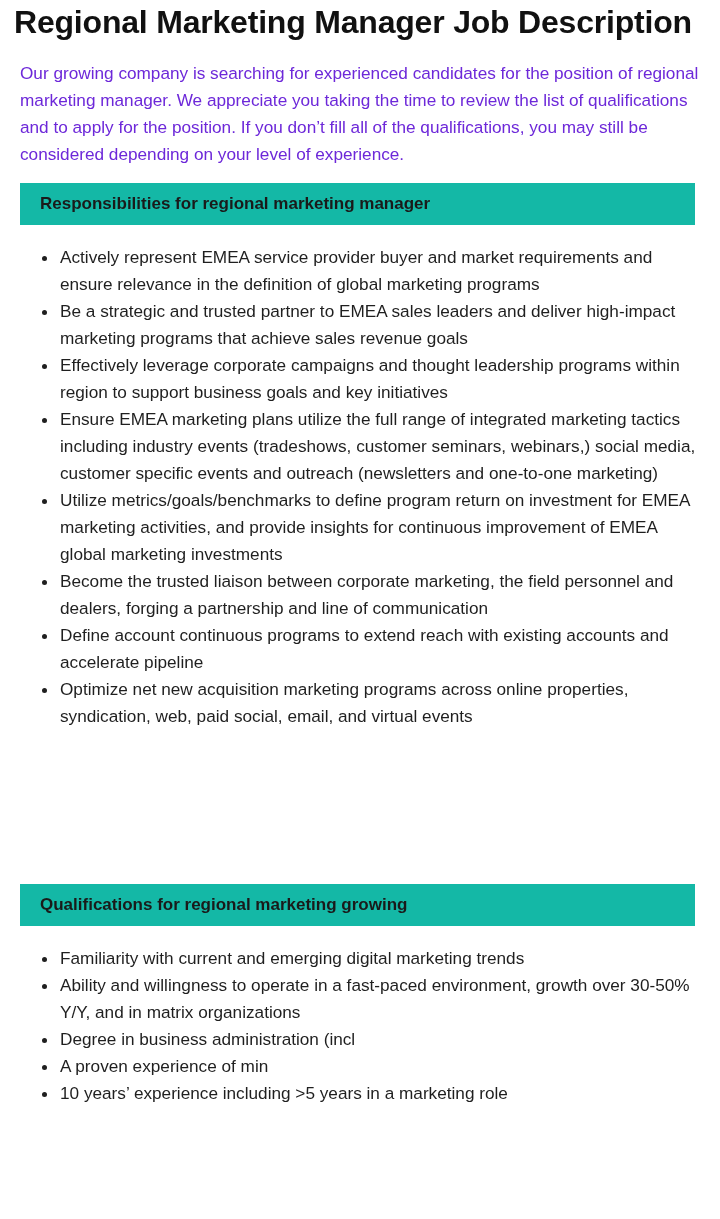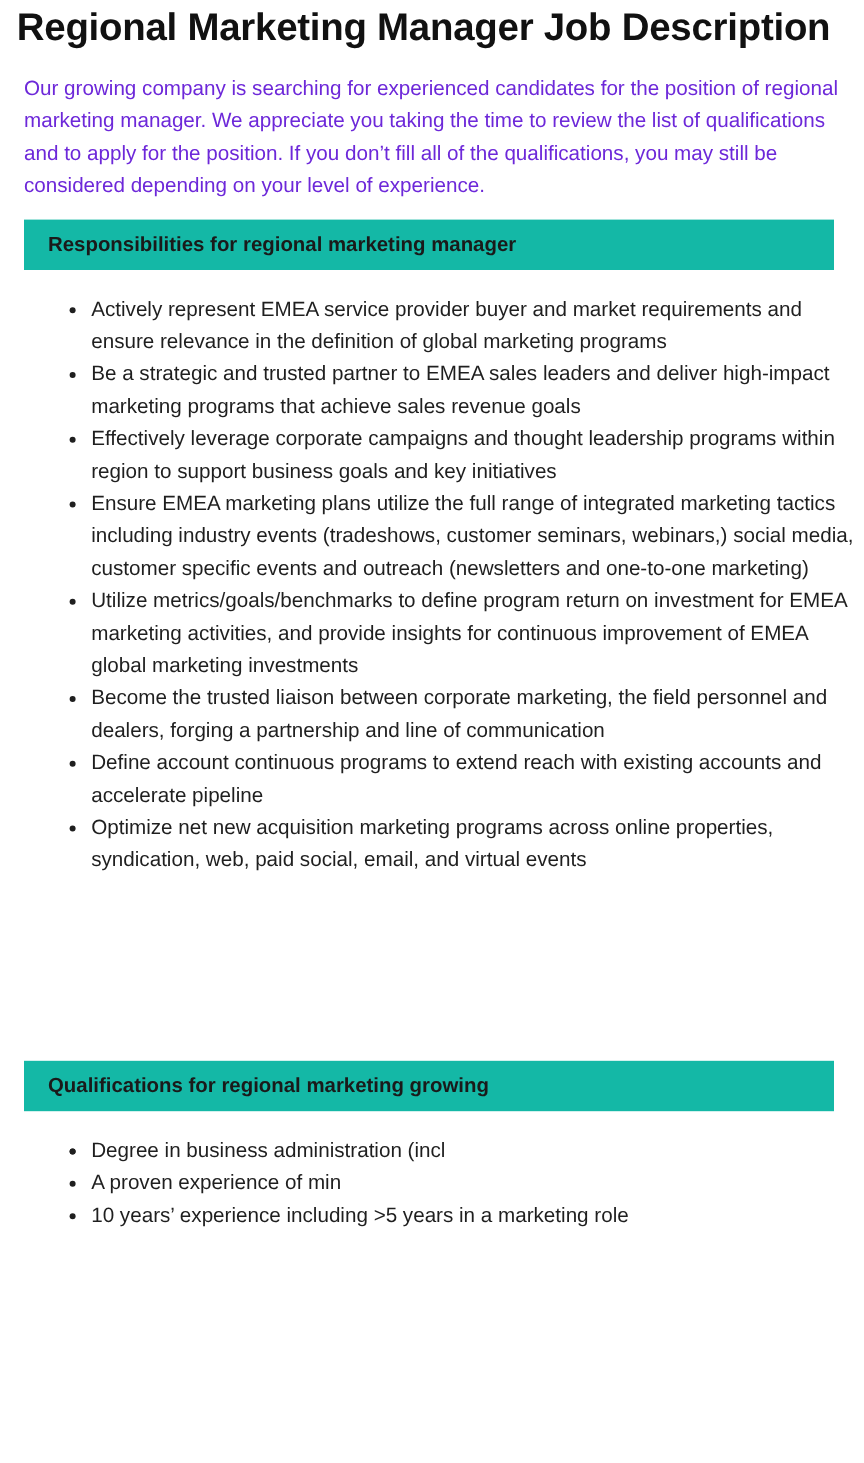--- a/index.html
+++ b/index.html
@@ -50,21 +50,21 @@
       box-sizing: border-box;
       padding-left: 20px;
       font-size: 17px;
       font-weight: 700;
       line-height: 42px;
       color: #1a1a1a;
       white-space: nowrap;
     }
     ul.bullets {
       position: absolute;
-      left: 36px;
+      left: 20px;
       width: 680px;
       margin: 0;
       padding: 0 0 0 40px;
       box-sizing: border-box;
       list-style: none;
       font-size: 17.2px;
       line-height: 27px;
       color: #1f1f1f;
     }
     ul.bullets li {
@@ -99,18 +99,19 @@
     <li><span class="dot"></span><span>Ensure EMEA marketing plans utilize the full range of integrated marketing tactics including industry events (tradeshows, customer seminars, webinars,) social media, customer specific events and outreach (newsletters and one-to-one marketing)</span></li>
     <li><span class="dot"></span><span>Utilize metrics/goals/benchmarks to define program return on investment for EMEA marketing activities, and provide insights for continuous improvement of EMEA global marketing investments</span></li>
     <li><span class="dot"></span><span>Become the trusted liaison between corporate marketing, the field personnel and dealers, forging a partnership and line of communication</span></li>
     <li><span class="dot"></span><span>Define account continuous programs to extend reach with existing accounts and accelerate pipeline</span></li>
     <li><span class="dot"></span><span>Optimize net new acquisition marketing programs across online properties, syndication, web, paid social, email, and virtual events</span></li>
   </ul>
 
   <div class="section-header" style="top:884px;">Qualifications for regional marketing growing</div>
 
   <ul class="bullets" style="top:945px;">
-    <li><span class="dot"></span></li>
+    <li><span class="dot"></span><span>Familiarity with current and emerging digital marketing trends</span></li>
+    <li><span class="dot"></span><span>Ability and willingness to operate in a fast-paced environment, growth over 30-50% Y/Y, and in matrix organizations</span></li>
     <li><span class="dot"></span><span>Degree in business administration (incl</span></li>
     <li><span class="dot"></span><span>A proven experience of min</span></li>
     <li><span class="dot"></span><span>10 years’ experience including &gt;5 years in a marketing role</span></li>
   </ul>
 </div>
 
 </body></html>

